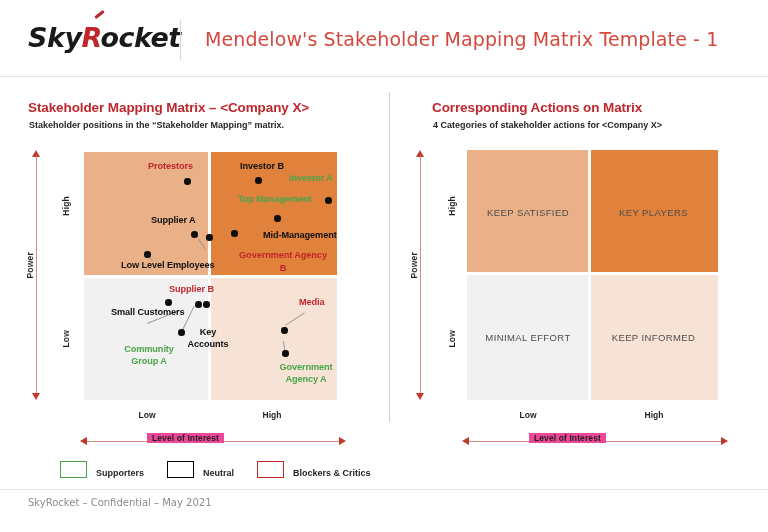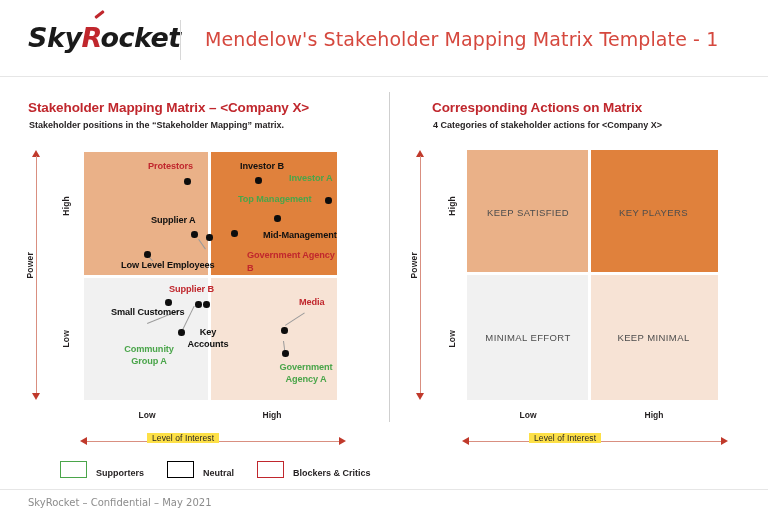--- a/index.html
+++ b/index.html
@@ -60,22 +60,22 @@
       writing-mode:vertical-rl;transform:rotate(180deg);letter-spacing:0.2px;}
 
   .hbar{position:absolute;height:12px;}
   .hbar .line{position:absolute;left:7px;right:7px;top:5.5px;height:1.2px;background:#d98f80;}
   .hbar .ar-l{position:absolute;left:0;top:1.6px;width:0;height:0;
       border-top:4.3px solid transparent;border-bottom:4.3px solid transparent;
       border-right:7px solid #c0392b;}
   .hbar .ar-r{position:absolute;right:0;top:1.6px;width:0;height:0;
       border-top:4.3px solid transparent;border-bottom:4.3px solid transparent;
       border-left:7px solid #c0392b;}
-  .hbar-name{position:absolute;font-size:8.5px;font-weight:normal;color:#231f20;
-      background:#fde047;padding:0 5px;top:-2px;letter-spacing:0.1px;}
+  .hbar-name{position:absolute;font-size:8.5px;font-weight:bold;color:#231f20;
+      background:#ec4899;padding:0 5px;top:-2px;letter-spacing:0.1px;}
   .htick{position:absolute;font-size:8.5px;font-weight:bold;color:#231f20;text-align:center;}
 
   
   .dot{position:absolute;width:6.5px;height:6.5px;border-radius:50%;background:#0d0d0d;}
   .stk{position:absolute;font-size:9.2px;font-weight:bold;line-height:11.5px;
        white-space:nowrap;letter-spacing:-0.1px;padding-left:20px;}
   .stk.ctr{text-align:center;}
   .c-neutral{color:#111111;}
   .c-block{color:#c0272d;}
   .c-supp{color:#4aa54a;}
@@ -162,21 +162,21 @@
   <div class="dot" style="left:281px;top:327px;"></div>
   <div class="dot" style="left:282px;top:350px;"></div>
 
   <div class="stk c-block" style="left:128px;top:161px;">Protestors</div>
   <div class="stk c-neutral" style="left:131px;top:215px;">Supplier A</div>
   <div class="stk c-neutral" style="left:101px;top:260px;">Low Level Employees</div>
   <div class="stk c-neutral" style="left:220px;top:161px;">Investor B</div>
   <div class="stk c-supp" style="left:269px;top:173px;">Investor A</div>
   <div class="stk c-supp" style="left:218px;top:194px;">Top Management</div>
   <div class="stk c-neutral" style="left:243px;top:230px;">Mid-Management</div>
-  <div class="stk c-block ctr" style="left:215px;top:249px;width:96px;line-height:12.5px;white-space:normal;text-align:left;margin-left:12px;">Government Agency B</div>
+  <div class="stk c-block ctr" style="left:215px;top:249px;width:96px;line-height:12.5px;white-space:normal;text-align:center;">Government Agency B</div>
   <div class="stk c-block" style="left:149px;top:284px;">Supplier B</div>
   <div class="stk c-neutral" style="left:91px;top:307px;">Small Customers</div>
   <div class="stk c-neutral ctr" style="left:160px;top:327px;width:56px;white-space:normal;">Key Accounts</div>
   <div class="stk c-supp ctr" style="left:94px;top:344px;width:70px;white-space:normal;">Community Group A</div>
   <div class="stk c-block" style="left:279px;top:297px;">Media</div>
   <div class="stk c-supp ctr" style="left:250px;top:362px;width:72px;white-space:normal;">Government Agency A</div>
 
   <div class="htick" style="left:116px;top:410px;width:62px;">Low</div>
   <div class="htick" style="left:241px;top:410px;width:62px;">High</div>
   <div class="hbar" style="left:80px;top:435px;width:266px;">
@@ -202,21 +202,21 @@
     <div class="cell q-ks">
       <div class="act-label">KEEP SATISFIED</div>
     </div>
     <div class="cell q-kp">
       <div class="act-label">KEY PLAYERS</div>
     </div>
     <div class="cell q-me">
       <div class="act-label">MINIMAL EFFORT</div>
     </div>
     <div class="cell q-ki">
-      <div class="act-label">KEEP MINIMAL</div>
+      <div class="act-label">KEEP INFORMED</div>
     </div>
   </div>
   <div style="position:absolute;left:588px;top:150px;width:3px;height:250px;background:#fff;"></div>
   <div style="position:absolute;left:467px;top:272px;width:251px;height:3px;background:#fff;"></div>
 
   <div class="htick" style="left:497px;top:410px;width:62px;">Low</div>
   <div class="htick" style="left:623px;top:410px;width:62px;">High</div>
   <div class="hbar" style="left:462px;top:435px;width:266px;">
     <div class="ar-l"></div>
     <div class="line"></div>

